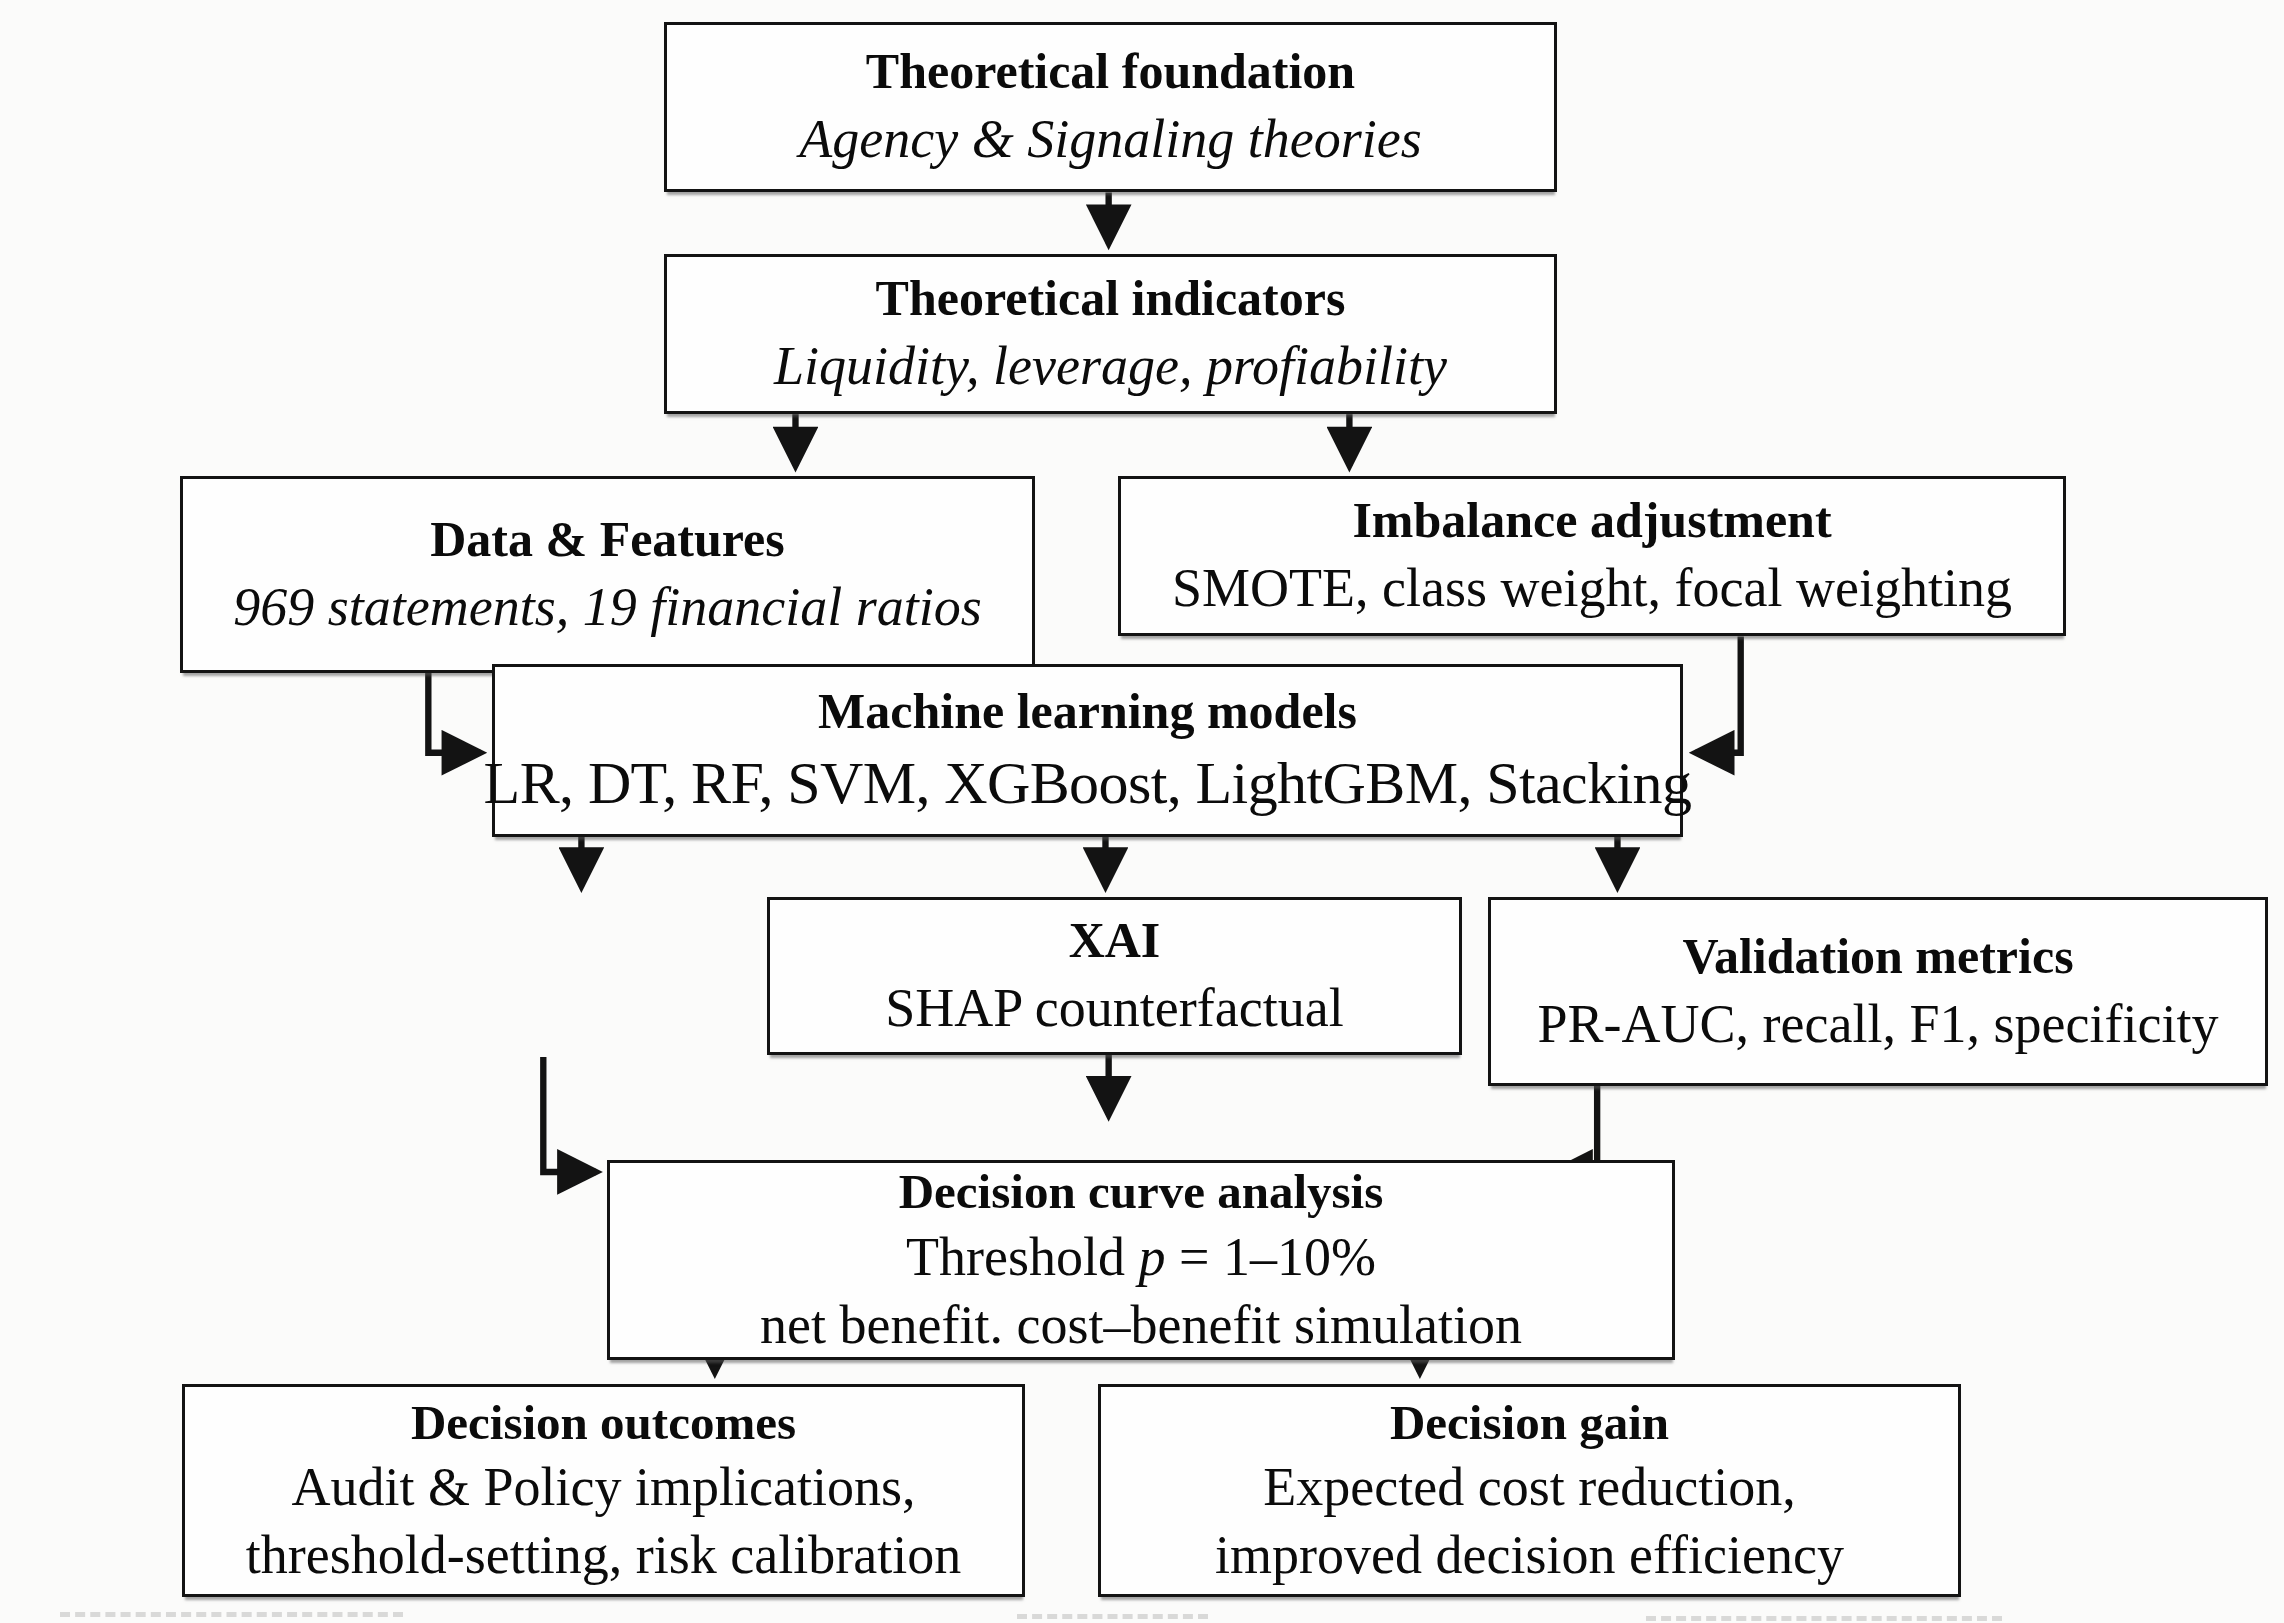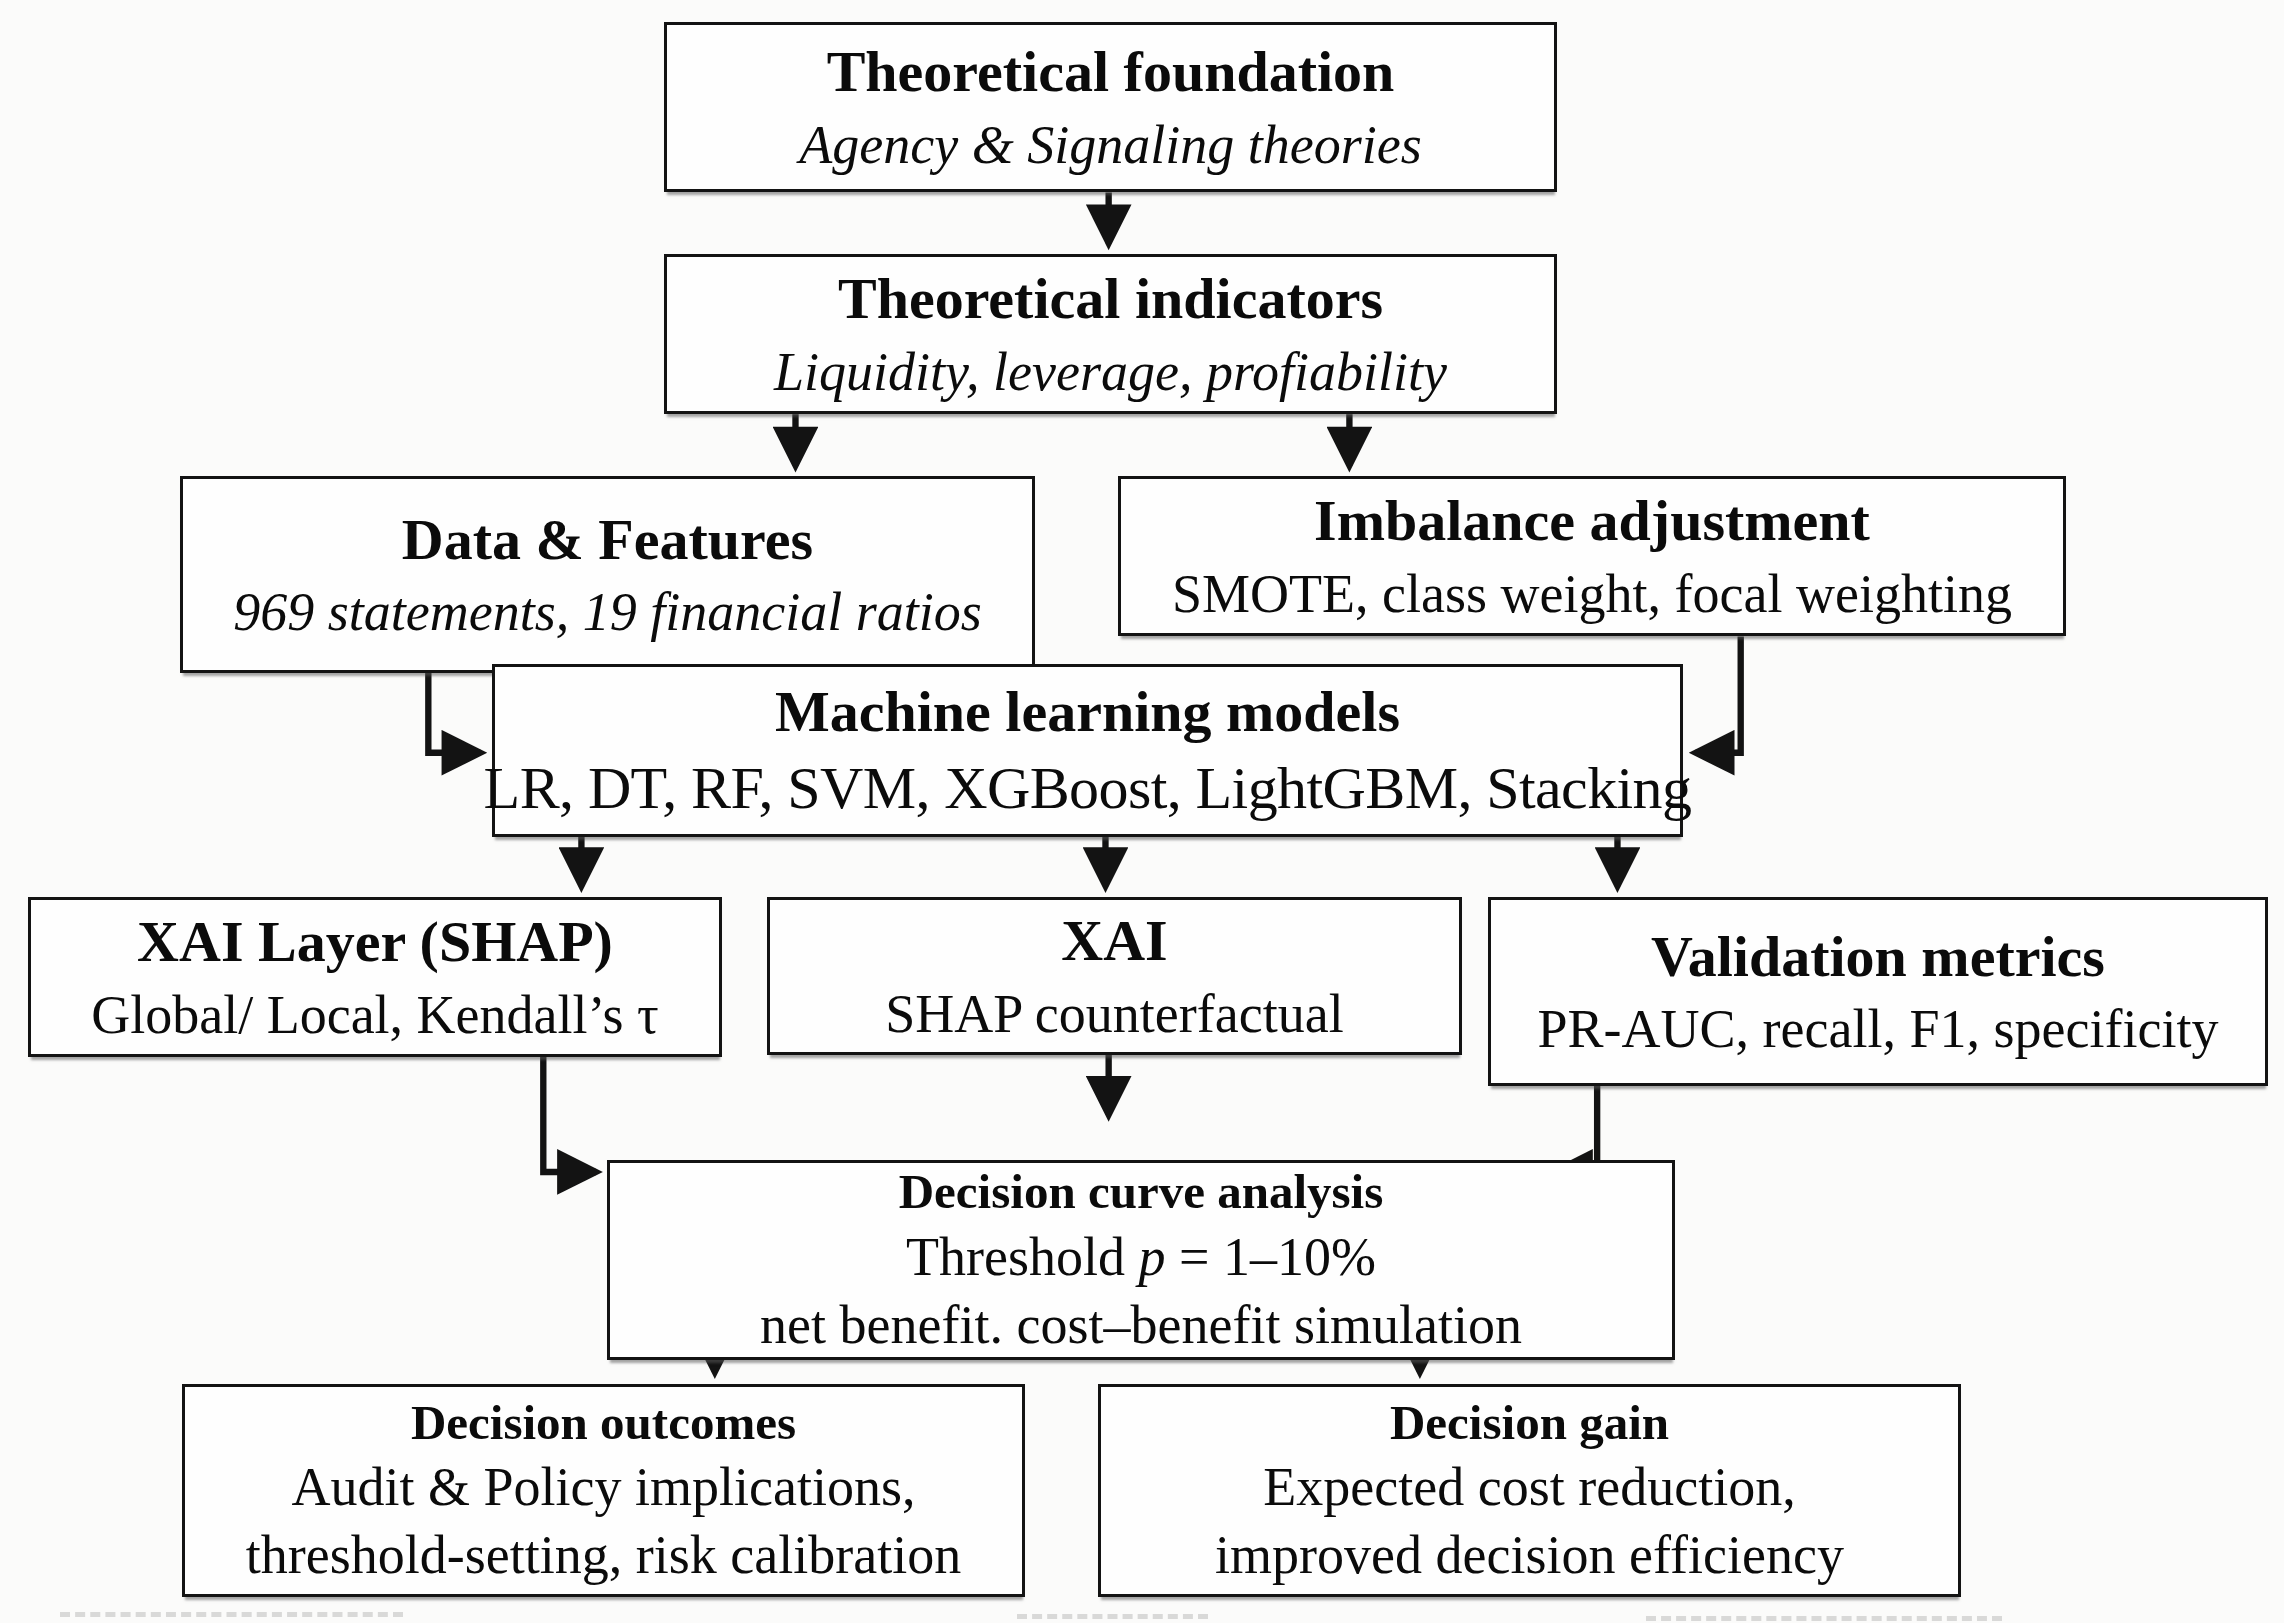--- a/index.html
+++ b/index.html
@@ -20,21 +20,21 @@
     position:absolute;
     box-sizing:border-box;
     background:var(--box-fill);
     border:3.8px solid var(--line-color);
     box-shadow:0 5.1px 2.5px -2.5px rgba(90,90,90,.55);
     display:flex;flex-direction:column;
     align-items:center;justify-content:center;
     text-align:center;
     line-height:1.3;
   }
-  .title{font-weight:700;font-size:58px;white-space:nowrap;}
+  .title{font-weight:700;font-size:50px;white-space:nowrap;}
   .sub{font-size:54px;white-space:nowrap;}
   .italic{font-style:italic;}
   .tight{line-height:1.26;font-size:48px;}
   .tight .title{font-size:49px;}
   .mlsub{font-size:60px;letter-spacing:-0.6px;}
   svg.arrows{position:absolute;left:0;top:0;pointer-events:none;}
   .arrows path.link{stroke:var(--line-color);stroke-width:10;fill:none;}
   #ah path{fill:var(--line-color);stroke:none;}
   .dash{position:absolute;height:0;border-top:5.1px dashed rgba(140,140,140,.30);}
 </style>
@@ -82,24 +82,20 @@
   <div class="box" style="left:1118px;top:476px;width:948px;height:160px;">
     <div class="title">Imbalance adjustment</div>
     <div class="sub">SMOTE, class weight, focal weighting</div>
   </div>
 
   <div class="box" style="left:492px;top:664px;width:1191px;height:173px;">
     <div class="title">Machine learning models</div>
     <div class="sub mlsub">LR, DT, RF, SVM, XGBoost, LightGBM, Stacking</div>
   </div>
 
-  <div class="box" style="left:28px;top:897px;width:694px;height:160px;">
-    <div class="title">XAI Layer (SHAP)</div>
-    <div class="sub">Global/ Local, Kendall’s τ</div>
-  </div>
 
   <div class="box" style="left:767px;top:897px;width:695px;height:158px;">
     <div class="title">XAI</div>
     <div class="sub">SHAP counterfactual</div>
   </div>
 
   <div class="box" style="left:1488px;top:897px;width:780px;height:189px;">
     <div class="title">Validation metrics</div>
     <div class="sub">PR-AUC, recall, F1, specificity</div>
   </div>

